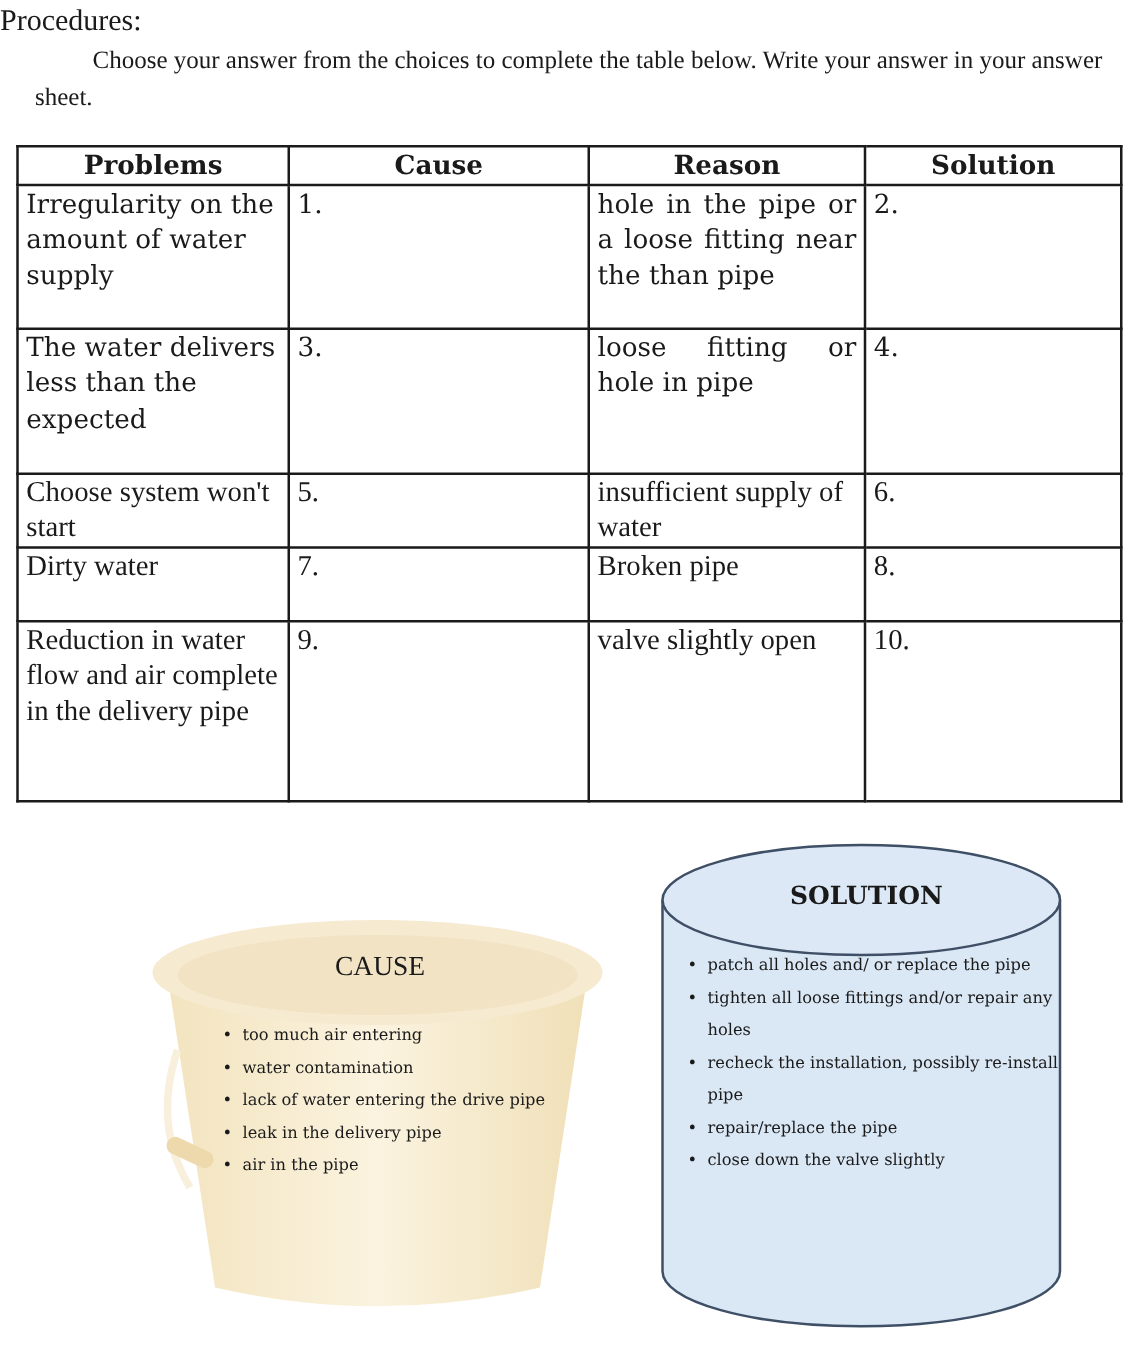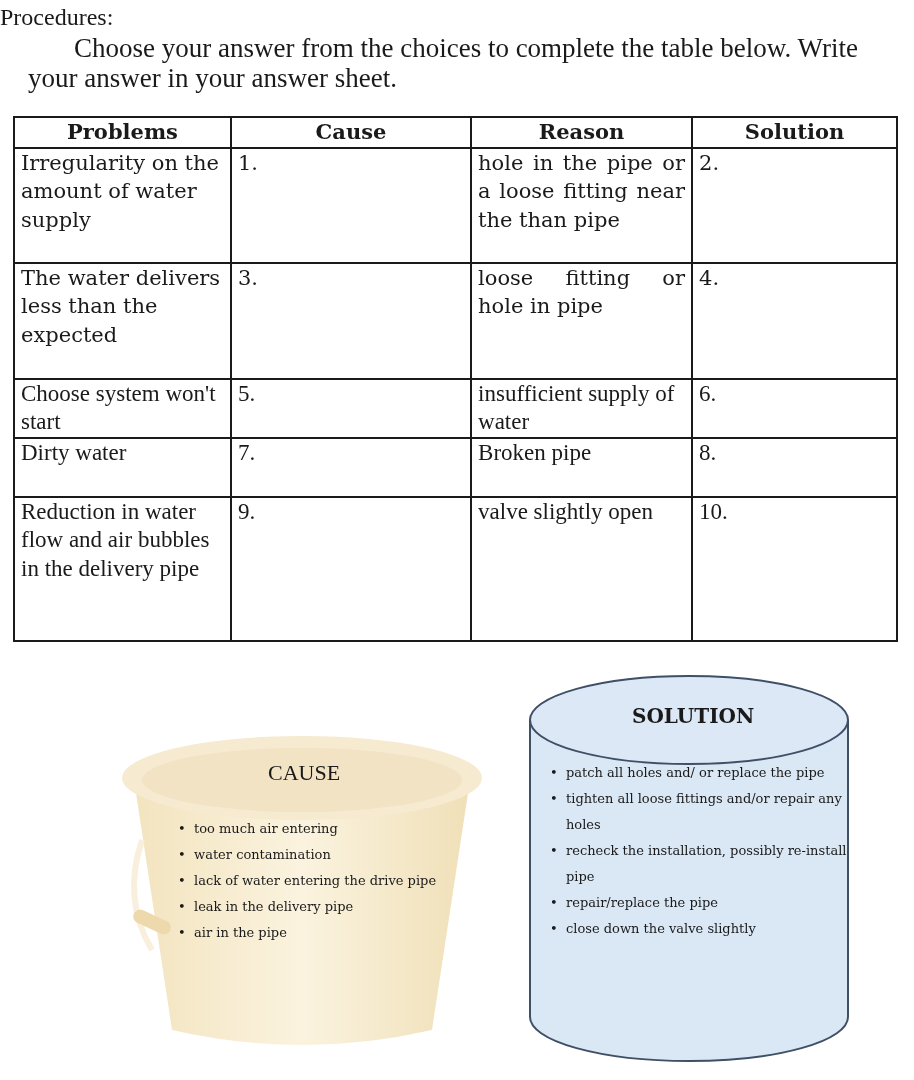--- a/index.html
+++ b/index.html
@@ -1,18 +1,18 @@
 <!DOCTYPE html>
 <html><head>
   <meta charset="utf-8">
   <style>
     html, body { margin: 0; padding: 0; background: #ffffff; }
     body { width: 914px; height: 1080px; position: relative; overflow: hidden; font-family: "DejaVu Serif", serif; color: #1a1a1a; }
     .procedures { position: absolute; left: 0; top: 4px; font-family: "Liberation Serif", serif; font-size: 24px; }
-    .instr { position: absolute; left: 28px; top: 33px; width: 884px; font-family: "Liberation Serif", serif; font-size: 27px; line-height: 30px; text-indent: 46px; }
+    .instr { position: absolute; left: 28px; top: 33px; width: 884px; font-family: "Liberation Serif", serif; font-size: 20px; line-height: 30px; text-indent: 46px; }
     table.main { position: absolute; left: 13px; top: 116px; width: 885px; border-collapse: collapse; font-size: 21px; line-height: 28.5px; }
     table.main th, table.main td { border: 2px solid #1a1a1a; vertical-align: top; padding: 0 6px; }
     table.main th { font-weight: bold; text-align: center; height: 28px; }
     table.main td.reason { text-align: justify; }
     .c1 { width: 202px; } .c2 { width: 225px; } .c3 { width: 206px; } .c4 { width: 190px; }
     .r1 td { height: 113px; } .r2 td { height: 114px; } .r3 td { height: 57px; } .r4 td { height: 57px; } .r5 td { height: 142px; }
     .narrow { font-family: "Liberation Serif", serif; font-size: 23px; }
 
     .bucket { position: absolute; left: 112px; top: 730px; width: 380px; height: 340px; }
     .bucket svg { position: absolute; left: 0; top: 0; }
@@ -60,21 +60,21 @@
       <td>insufficient supply of water</td>
       <td>6.</td>
     </tr>
     <tr class="r4 narrow">
       <td>Dirty water</td>
       <td>7.</td>
       <td>Broken pipe</td>
       <td>8.</td>
     </tr>
     <tr class="r5 narrow">
-      <td>Reduction in water flow and air bubbles in the delivery pipe</td>
+      <td>Reduction in water flow and air complete in the delivery pipe</td>
       <td>9.</td>
       <td class="reason">valve slightly open</td>
       <td>10.</td>
     </tr>
   </tbody>
 </table>
 
 <div class="bucket">
   <svg width="380" height="340" viewBox="0 0 380 340">
     <defs>

